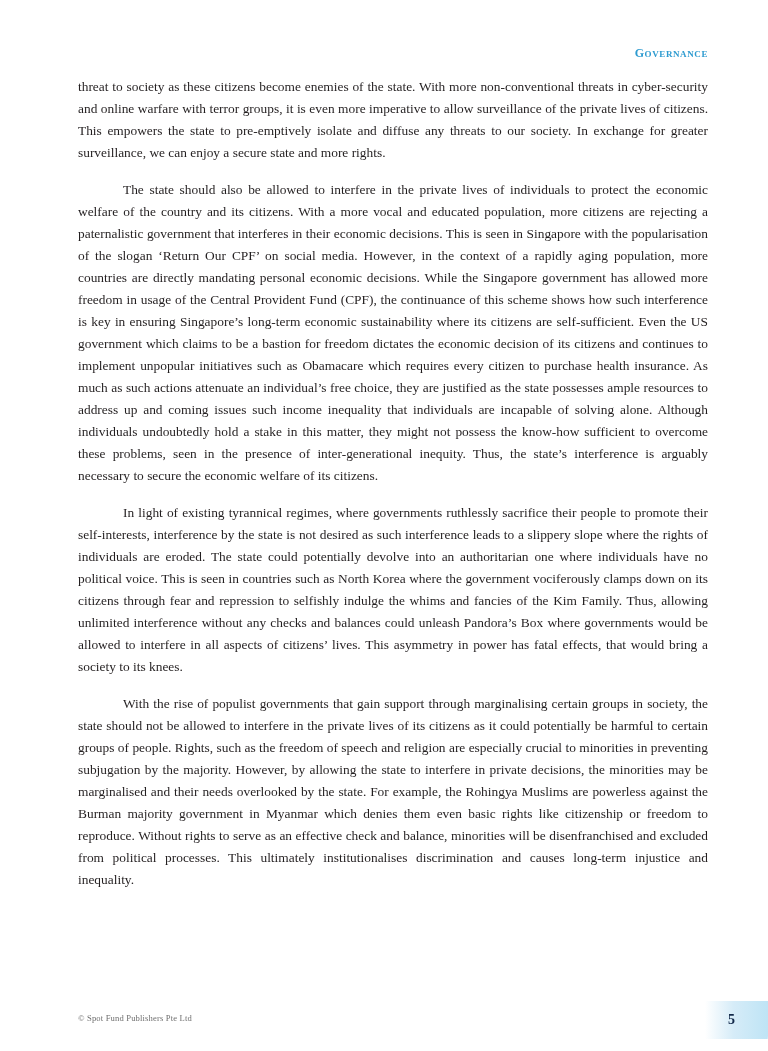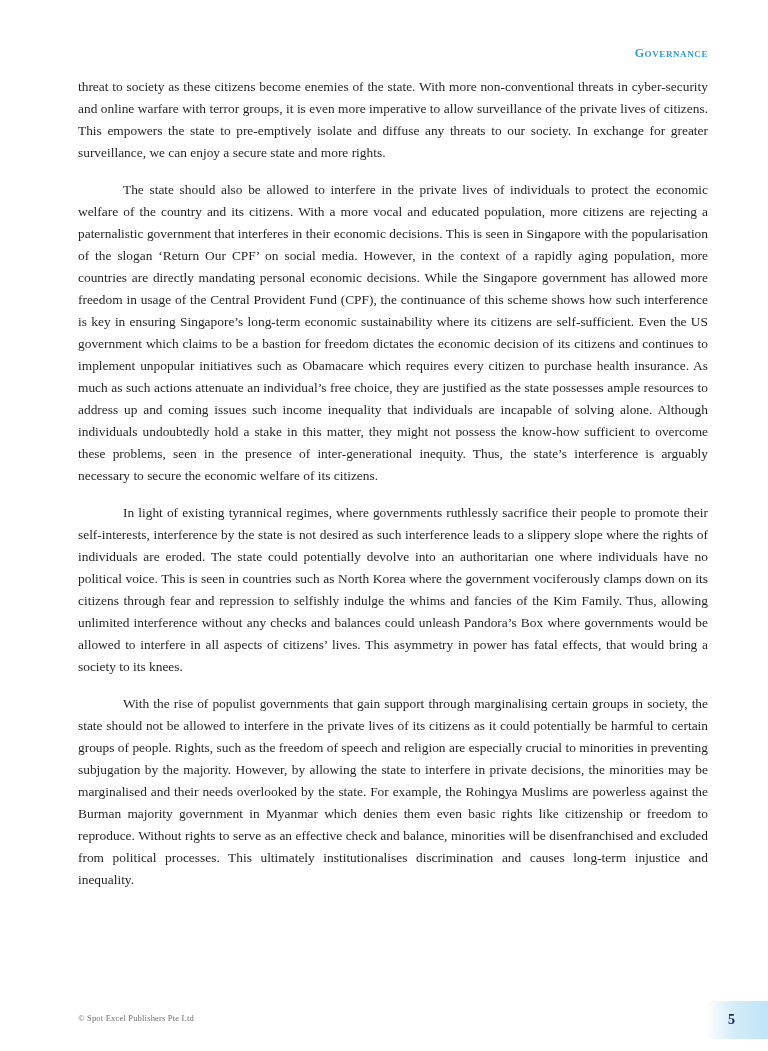--- a/index.html
+++ b/index.html
@@ -97,19 +97,19 @@
 
   <div class="running-head">Governance</div>
 
   <div class="body-column">
     <p class="para">threat to society as these citizens become enemies of the state. With more non-conventional threats in cyber-security and online warfare with terror groups, it is even more imperative to allow surveillance of the private lives of citizens. This empowers the state to pre-emptively isolate and diffuse any threats to our society. In exchange for greater surveillance, we can enjoy a secure state and more rights.</p>
     <p class="para indent">The state should also be allowed to interfere in the private lives of individuals to protect the economic welfare of the country and its citizens. With a more vocal and educated population, more citizens are rejecting a paternalistic government that interferes in their economic decisions. This is seen in Singapore with the popularisation of the slogan ‘Return Our CPF’ on social media. However, in the context of a rapidly aging population, more countries are directly mandating personal economic decisions. While the Singapore government has allowed more freedom in usage of the Central Provident Fund (CPF), the continuance of this scheme shows how such interference is key in ensuring Singapore’s long-term economic sustainability where its citizens are self-sufficient. Even the US government which claims to be a bastion for freedom dictates the economic decision of its citizens and continues to implement unpopular initiatives such as Obamacare which requires every citizen to purchase health insurance. As much as such actions attenuate an individual’s free choice, they are justified as the state possesses ample resources to address up and coming issues such income inequality that individuals are incapable of solving alone. Although individuals undoubtedly hold a stake in this matter, they might not possess the know-how sufficient to overcome these problems, seen in the presence of inter-generational inequity. Thus, the state’s interference is arguably necessary to secure the economic welfare of its citizens.</p>
     <p class="para indent">In light of existing tyrannical regimes, where governments ruthlessly sacrifice their people to promote their self-interests, interference by the state is not desired as such interference leads to a slippery slope where the rights of individuals are eroded. The state could potentially devolve into an authoritarian one where individuals have no political voice. This is seen in countries such as North Korea where the government vociferously clamps down on its citizens through fear and repression to selfishly indulge the whims and fancies of the Kim Family. Thus, allowing unlimited interference without any checks and balances could unleash Pandora’s Box where governments would be allowed to interfere in all aspects of citizens’ lives. This asymmetry in power has fatal effects, that would bring a society to its knees.</p>
     <p class="para indent">With the rise of populist governments that gain support through marginalising certain groups in society, the state should not be allowed to interfere in the private lives of its citizens as it could potentially be harmful to certain groups of people. Rights, such as the freedom of speech and religion are especially crucial to minorities in preventing subjugation by the majority. However, by allowing the state to interfere in private decisions, the minorities may be marginalised and their needs overlooked by the state. For example, the Rohingya Muslims are powerless against the Burman majority government in Myanmar which denies them even basic rights like citizenship or freedom to reproduce. Without rights to serve as an effective check and balance, minorities will be disenfranchised and excluded from political processes. This ultimately institutionalises discrimination and causes long-term injustice and inequality.</p>
   </div>
 
-  <div class="footer-copyright">© Spot Excel Publishers Pte Ltd</div>
+  <div class="footer-copyright">© Spot Fund Publishers Pte Ltd</div>
 
   <div class="page-number-badge">
     <span class="num">5</span>
   </div>
 
 </div>
 
 </body></html>

